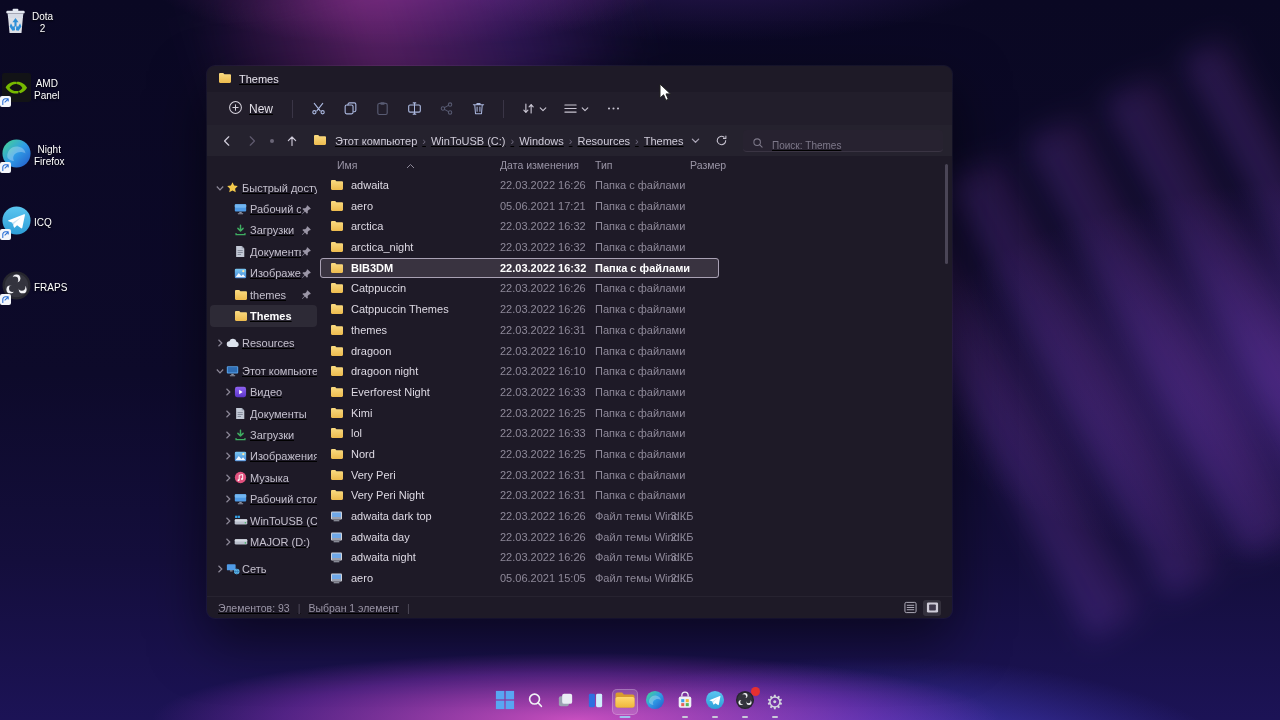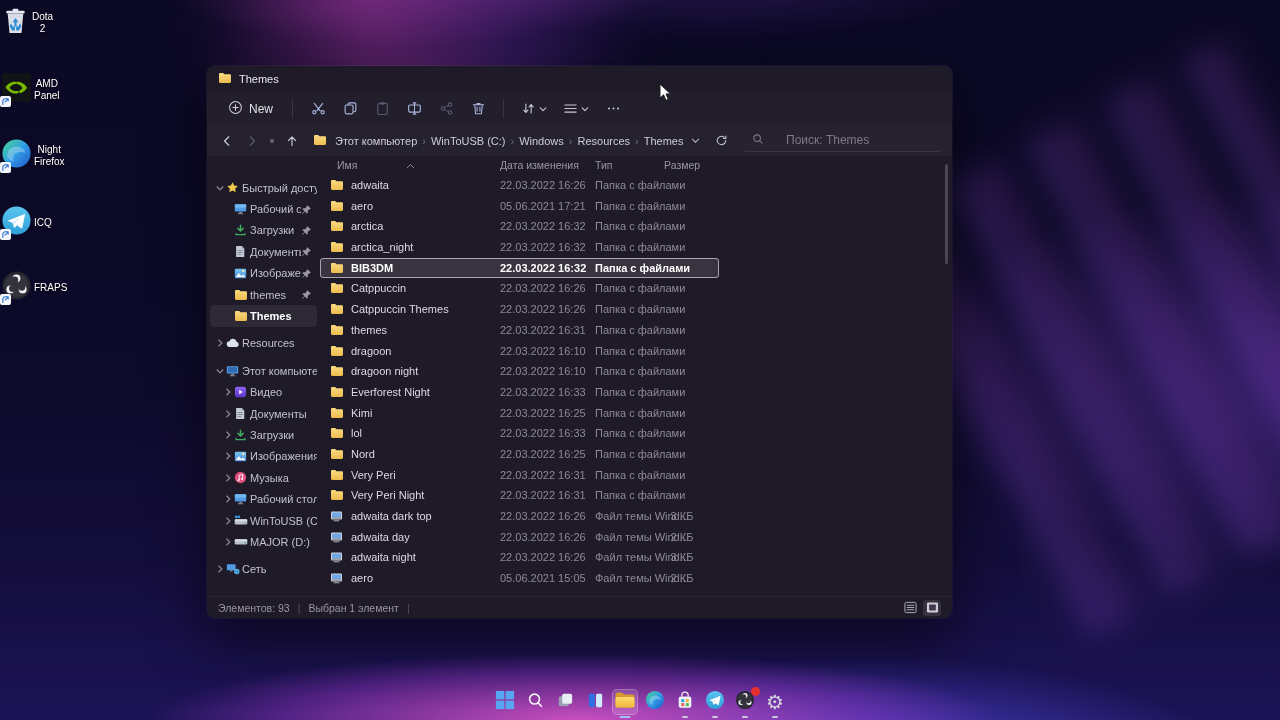--- a/index.html
+++ b/index.html
@@ -25,21 +25,21 @@
   
   .dicon { position:absolute; left:1px; width:50px; display:flex; align-items:center; gap:2px; }
   .dic { width:33px; height:33px; position:relative; display:flex; align-items:center; justify-content:center; }
   .sc { position:absolute; left:-1px; bottom:-1px; width:11px; height:11px; background:#f4f6fa;
     border-radius:2px; display:flex; align-items:center; justify-content:center; }
   .dlabel { font-size:10px; color:#fff; text-shadow:0 1px 2px rgba(0,0,0,.95); text-align:center; line-height:1.18; }
 
   
   .window { position:absolute; left:207px; top:66px; width:745px; height:552px; border-radius:8px;
     background:#1e1a27; overflow:hidden;
-    box-shadow:0 22px 55px rgba(0,0,0,.55), 0 0 0 1px rgba(255,255,255,.06); }
+    box-shadow:0 22px 55px rgba(0,0,0,.55), 0 0 0 1px rgba(255,255,255,.06);text-decoration:underline; }
   .titlebar { height:26px; display:flex; align-items:center; padding-left:11px; gap:7px;
     font-size:11px; color:#e9e6ef; }
   .toolbar { height:33px; display:flex; align-items:center; padding-left:12px; gap:2px;
     background:rgba(255,255,255,.02); }
   .newbtn { display:flex; align-items:center; gap:6px; padding:4px 9px; border-radius:4px;
     color:#e3e0e8; font-size:12px; }
   .vsep { width:1px; height:18px; background:#3a3546; margin:0 8px; }
   .tbtn { width:30px; height:24px; display:flex; align-items:center; justify-content:center;
     border-radius:4px; color:#aab7de; }
   .tbtn.dim { opacity:.40; }
@@ -51,38 +51,38 @@
   .navbtn { width:22px; height:22px; display:flex; align-items:center; justify-content:center;
     color:#d0ccda; border-radius:4px; }
   .navbtn.dim { color:#5f5a6e; }
   .recent-dot { width:4px; height:4px; border-radius:50%; background:#6a6576; margin:0 4px; }
   .address { flex:1; display:flex; align-items:center; gap:5px; height:24px; padding:0 7px;
     border-radius:4px; font-size:11px; color:#cfcbd8; overflow:hidden; }
   .crumb { white-space:nowrap; padding:2px 3px; border-radius:3px; }
   .crumb-sep { color:#6f6a7e; font-size:11px; padding:0 2px; }
   .addr-right { display:flex; align-items:center; gap:6px; color:#a8a3b4; }
   .searchbox { width:200px; height:22px; margin-left:8px; background:#272230; border-radius:4px;
-    border-bottom:1px solid #3a3443; display:flex; align-items:center; gap:22px; padding:0 9px;
-    color:#7d7889; font-size:12px; }
+    border-bottom:1px solid #3a3443; display:flex; align-items:flex-end; gap:8px; padding:0 9px;
+    color:#7d7889; font-size:10px; }
 
   .wbody { position:relative; display:flex; height:440px; }
   .sidebar { width:113px; padding-top:21px; overflow:hidden; flex:none; }
   .side-item { height:21.4px; display:flex; align-items:center; font-size:11px; color:#c3bfcc;
     padding-left:4px; margin:0 3px; border-radius:4px; white-space:nowrap; }
   .side-item .chev { width:12px; display:flex; align-items:center; justify-content:center; flex:none; }
   .side-item .sic { width:16px; display:flex; align-items:center; justify-content:flex-start; flex:none; }
   .side-item .slabel { overflow:hidden; text-overflow:clip; }
   .side-item .pin { margin-left:auto; padding-right:5px; display:flex; }
   .side-item.lvl1 { padding-left:12px; }
   .side-item.sel { background:rgba(255,255,255,.07); color:#fff; font-weight:700; }
 
   .listpane { flex:1; position:relative; }
   .lheader { position:relative; height:19px; font-size:10.5px; color:#9a95a6; }
   .lheader span { position:absolute; top:3px; }
-  .h-name { left:17px; } .h-date { left:180px; } .h-type { left:275px; } .h-size { left:344px; }
+  .h-name { left:17px; } .h-date { left:180px; } .h-type { left:275px; } .h-size { left:370px; }
   .h-caret { position:absolute; left:86px; top:-2px; }
   .file-row { position:relative; height:20.7px; width:399px; border-radius:3px; font-size:11px; }
   .file-row span { position:absolute; top:0; line-height:20.7px; white-space:nowrap; }
   .fi { left:10px; top:4px !important; line-height:0 !important; }
   .fname { left:31px; color:#dedae4; }
   .fdate { left:180px; color:#8e8999; }
   .ftype { left:275px; color:#8e8999; }
   .fsize { left:338px; width:48px; text-align:center; color:#8e8999; }
   .file-row.selected { background:#393340; outline:1px solid #a9a1b4; outline-offset:-1px; }
   .file-row.selected .fname, .file-row.selected .fdate, .file-row.selected .ftype { color:#fff; font-weight:700; }

